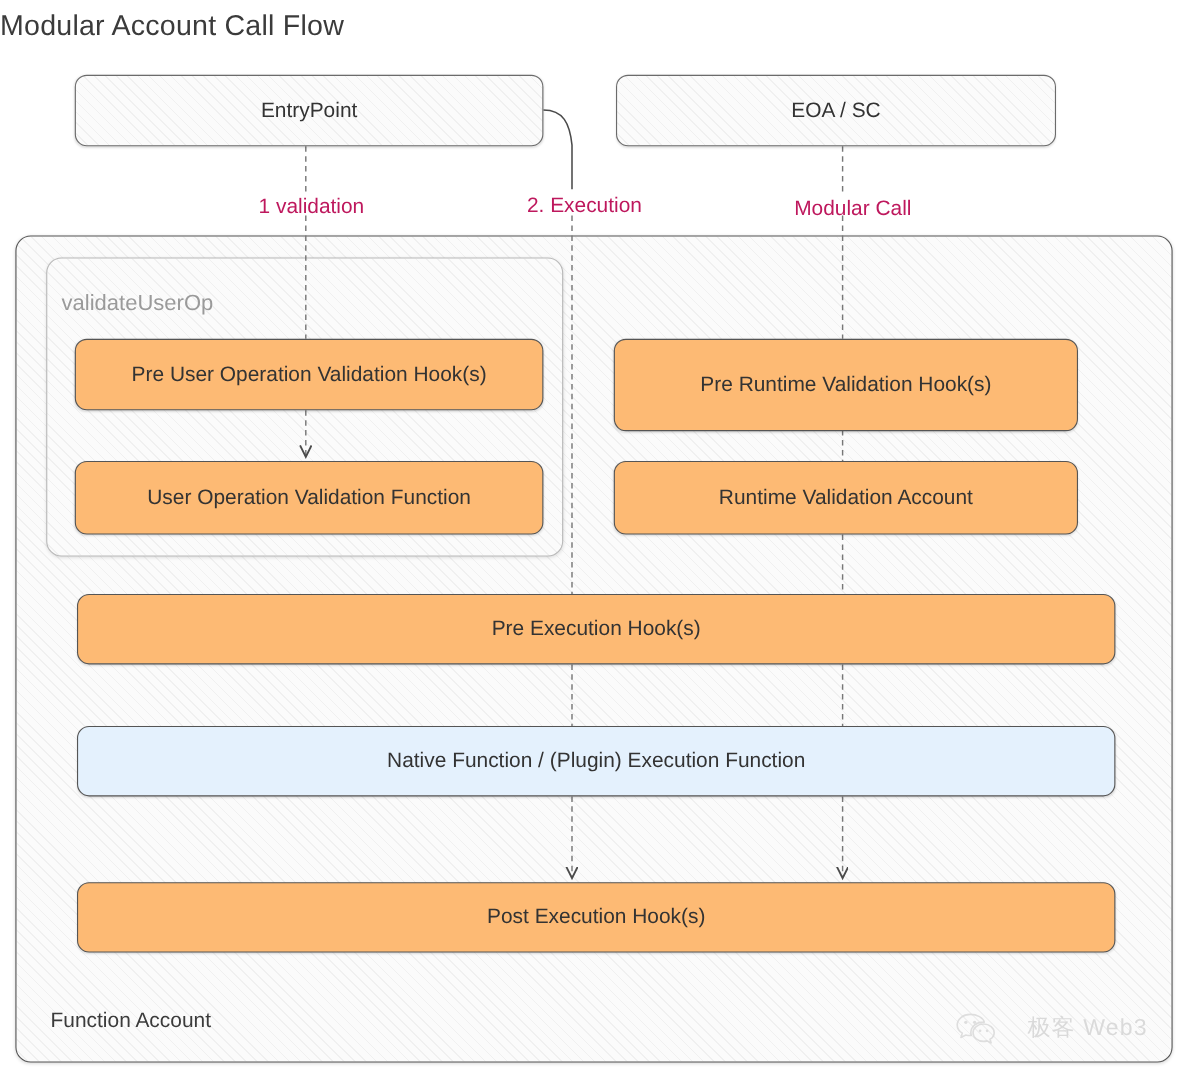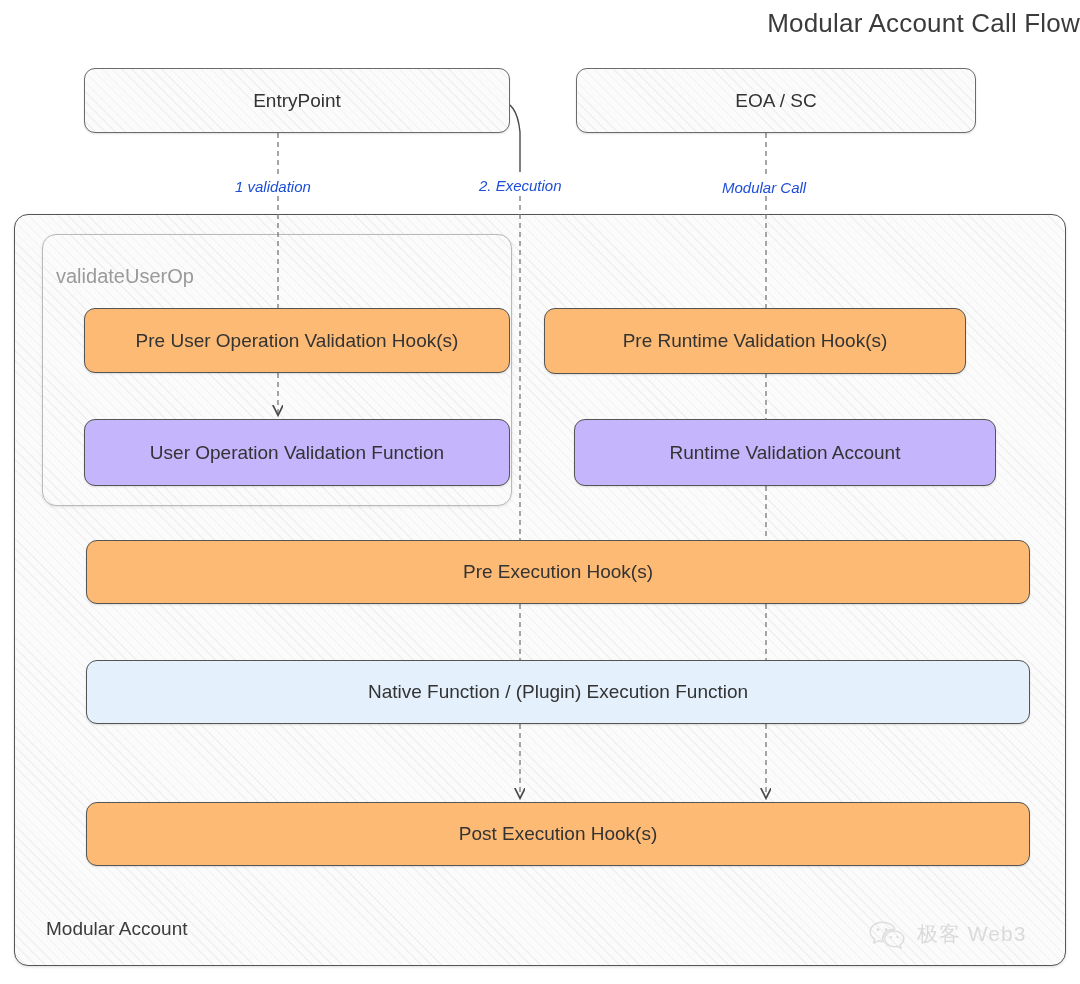--- a/index.html
+++ b/index.html
@@ -27,43 +27,42 @@
       rgba(0,0,0,0) 7px
     );
   }
 
   
   #diagram-title {
     position: absolute;
     left: 0;
     top: 8px;
     width: 1080px;
-    text-align: right;
+    text-align: left;
     font-size: 26px;
     color: #3b3b3b;
     letter-spacing: 0.2px;
   }
 
   
   .node {
     position: absolute;
     box-sizing: border-box;
     border: 1.4px solid #555555;
     border-radius: 11px;
     display: flex;
     align-items: center;
     justify-content: center;
     font-size: 19px;
     color: #333333;
     text-align: center;
     box-shadow: 0 1px 2px rgba(0,0,0,0.13);
-    margin-left: 16px;
   }
   .node.green  { background: #fdba74; }
-  .node.yellow { background: #c4b5fd; }
+  .node.yellow { background: #fdba74; }
   .node.blue   { background: #e4f1fd; }
   .node.plain  { border-color: #6b6b6b; }
 
   
   #actor-entrypoint { left: 68px;  top: 68px;  width: 426px; height: 65px; }
   #actor-eoa-sc     { left: 560px; top: 68px;  width: 400px; height: 65px; }
 
   
   #modular-account-container {
     position: absolute;
@@ -100,33 +99,32 @@
     position: absolute;
     left: 56px;
     top: 265px;
     font-size: 20px;
     color: #9a9a9a;
   }
 
   
   #node-pre-uo-validation-hooks { left: 68px;  top: 308px; width: 426px; height: 65px; }
   #node-uo-validation-function  { left: 68px;  top: 419px; width: 426px; height: 67px; }
-  #node-pre-runtime-hooks       { left: 528px; top: 308px; width: 422px; height: 66px; }
+  #node-pre-runtime-hooks       { left: 558px; top: 308px; width: 422px; height: 84px; }
   #node-runtime-validation-fn   { left: 558px; top: 419px; width: 422px; height: 67px; }
   #node-pre-execution-hooks     { left: 70px;  top: 540px; width: 944px; height: 64px; }
   #node-native-execution-fn     { left: 70px;  top: 660px; width: 944px; height: 64px; }
   #node-post-execution-hooks    { left: 70px;  top: 802px; width: 944px; height: 64px; }
 
   
   .edge-label {
     position: absolute;
-    font-size: 15px;
-    color: #1d4ed8;
+    font-size: 19px;
+    color: #be185d;
     white-space: nowrap;
-    font-style: italic;
   }
   #edge-label-validation { left: 235px; top: 178px; }
   #edge-label-execution  { left: 479px; top: 177px; }
   #edge-label-direct     { left: 722px; top: 179px; }
 
   
   #connectors {
     position: absolute;
     left: 0; top: 0;
     width: 1080px;
@@ -136,21 +134,21 @@
 
   
   #watermark {
     position: absolute;
     left: 868px;
     top: 912px;
     width: 190px;
     height: 44px;
     display: flex;
     align-items: center;
-    gap: 9px;
+    gap: 26px;
     opacity: 0.92;
   }
   #watermark-text {
     font-size: 21px;
     color: #d8d8d8;
     letter-spacing: 1px;
   }
 </style>
 </head>
 <body>
@@ -225,21 +223,21 @@
 </div>
 
 <div id="node-native-execution-fn" class="node blue">
   <span>Native Function  /  (Plugin) Execution Function</span>
 </div>
 
 <div id="node-post-execution-hooks" class="node green">
   <span>Post Execution Hook(s)</span>
 </div>
 
-<div id="modular-account-label">Modular Account</div>
+<div id="modular-account-label">Function Account</div>
 
 <div id="watermark">
   <svg width="40" height="30" viewBox="0 0 40 30" xmlns="http://www.w3.org/2000/svg">
     <path d="M14 3.2 C7.4 3.2 2.2 7.6 2.2 12.8 C2.2 15.8 4 18.5 6.8 20.2
              L5.6 24.2 L10 21.9 C11.3 22.25 12.6 22.4 14 22.4
              C14.35 22.4 14.7 22.4 15.05 22.35
              C14.75 21.5 14.6 20.6 14.6 19.7
              C14.6 14.4 19.6 10.2 25.75 10.2
              C26.1 10.2 26.45 10.2 26.8 10.25
              C25.75 6.2 20.4 3.2 14 3.2 Z" fill="none" stroke="#dcdcdc" stroke-width="1.5" stroke-linejoin="round"></path>

